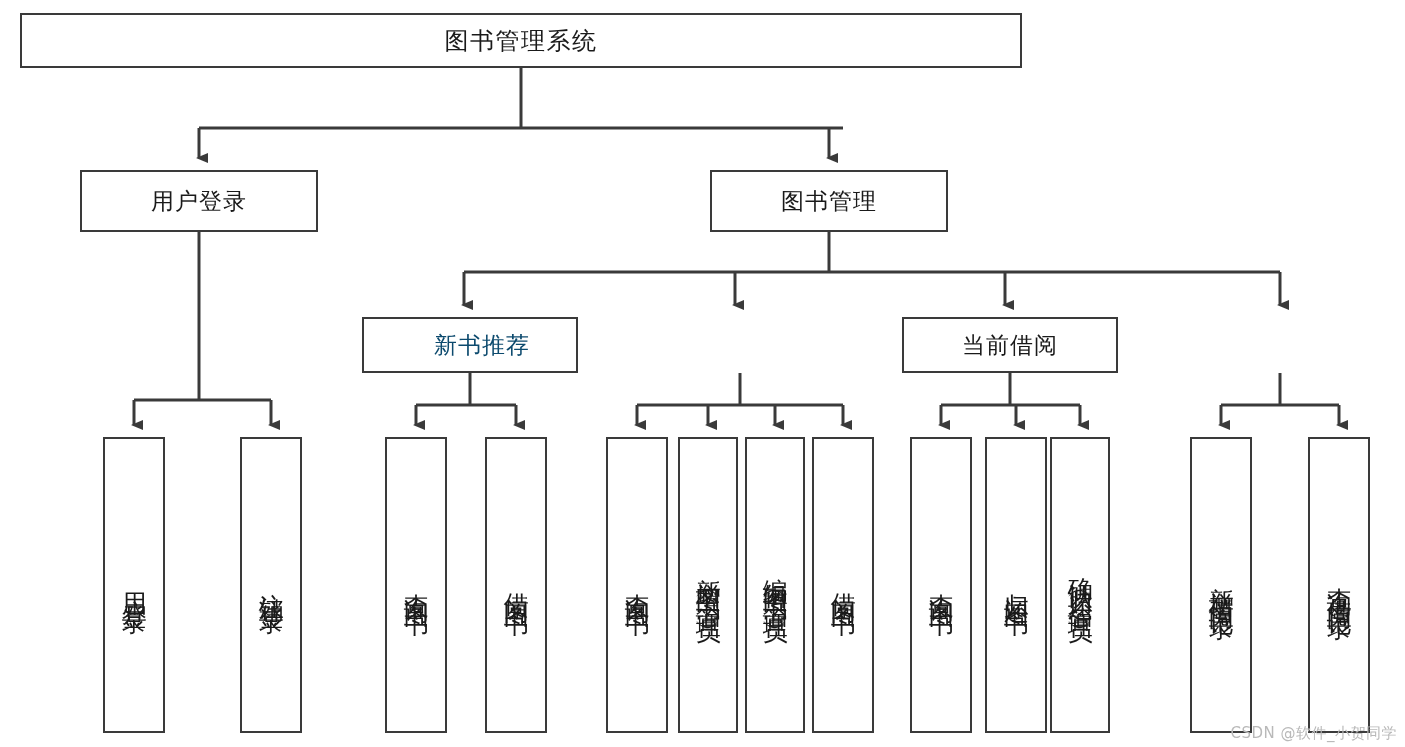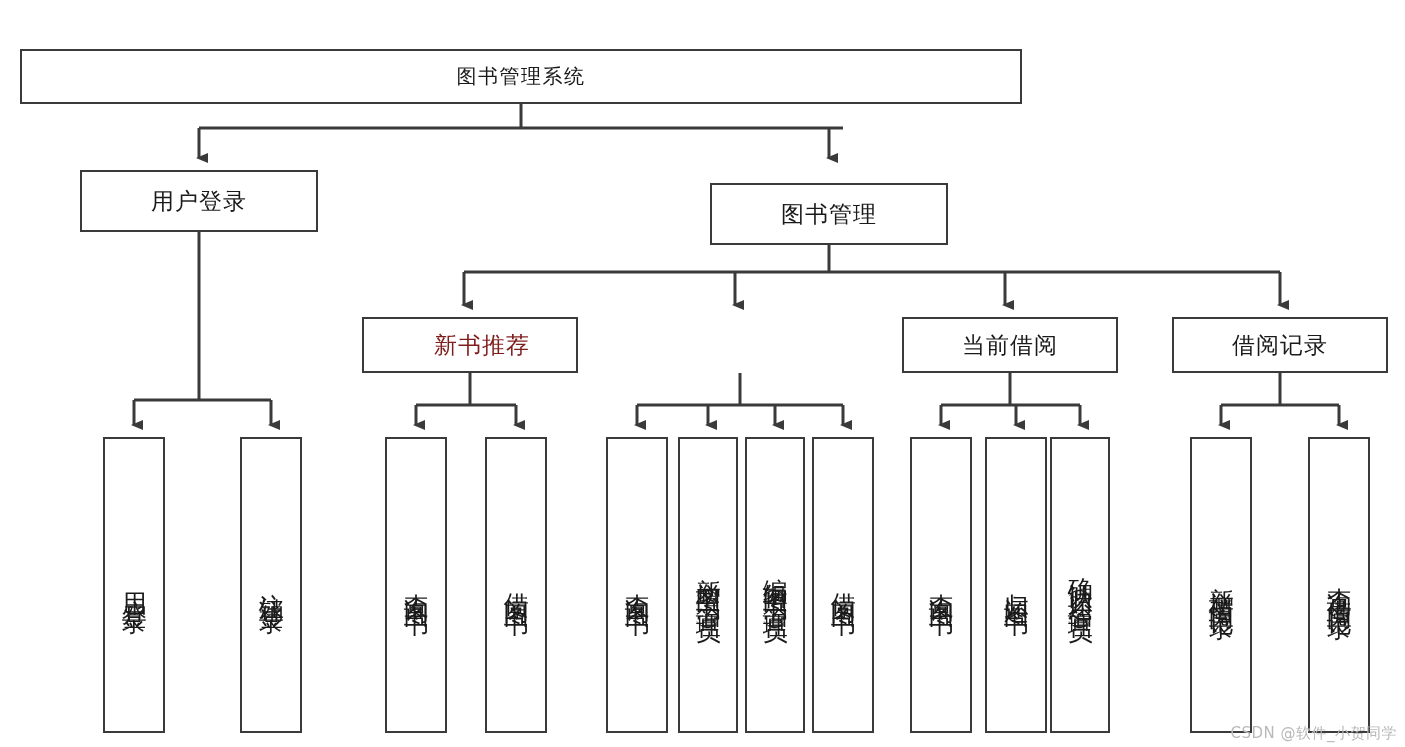--- a/index.html
+++ b/index.html
@@ -16,21 +16,21 @@
     position:absolute;
     box-sizing:border-box;
     background:#ffffff;
     border:2.5px solid #3a3a3a;
     display:flex;align-items:center;justify-content:center;
     text-align:center;
     line-height:1.25;
     z-index:2;
   }
   .node.h{ font-size:23px; letter-spacing:1px; }
-  .node.root{ font-size:20px; letter-spacing:1.5px;margin-top:36px; }
+  .node.root{ font-size:24px; letter-spacing:1.5px; }
   .node.v{
     writing-mode:vertical-rl;
     text-orientation:upright;
     font-size:25px;
     letter-spacing:6px;
     padding:6px 0;
     align-items:center;
     justify-content:center;
   }
   .node .lbl{display:block;}
@@ -102,32 +102,29 @@
     </g>
   </svg>
 
   <div class="node root" id="root-node" style="left: 20px; top: 13px; width: 1002px; height: 55px; border-color: rgb(58, 58, 58); background: rgb(255, 255, 255); color: rgb(26, 26, 26);">
     <span class="lbl">图书管理系统</span>
   </div>
 
   <div class="node h" id="l2-0" style="left: 80px; top: 170px; width: 238px; height: 62px; border-color: rgb(58, 58, 58); background: rgb(255, 255, 255); color: rgb(26, 26, 26);">
     <span class="lbl">用户登录</span>
   </div>
-  <div class="node h" id="l2-1" style="left: 710px; top: 170px; width: 238px; height: 62px; border-color: rgb(58, 58, 58); background: rgb(255, 255, 255); color: rgb(26, 26, 26); margin-top: 13px;">
+  <div class="node h" id="l2-1" style="left: 710px; top: 170px; width: 238px; height: 62px; border-color: rgb(58, 58, 58); background: rgb(255, 255, 255); color: rgb(26, 26, 26);">
     <span class="lbl">图书管理</span>
   </div>
 
-  <div class="node h" id="l3-0" style="left: 362px; top: 317px; width: 216px; height: 56px; border-color: rgb(58, 58, 58); background: rgb(255, 255, 255); color: #7f1d1d; padding-left: 24px;">
+  <div class="node h" id="l3-0" style="left: 362px; top: 317px; width: 216px; height: 56px; border-color: rgb(58, 58, 58); background: rgb(255, 255, 255); color: #0c4a6e; padding-left: 24px;">
     <span class="lbl">新书推荐</span>
   </div>
   <div class="node h" id="l3-2" style="left: 902px; top: 317px; width: 216px; height: 56px; border-color: rgb(58, 58, 58); background: rgb(255, 255, 255); color: rgb(26, 26, 26);">
     <span class="lbl">当前借阅</span>
-  </div>
-  <div class="node h" id="l3-3" style="left: 1172px; top: 317px; width: 216px; height: 56px; border-color: rgb(58, 58, 58); background: rgb(255, 255, 255); color: rgb(26, 26, 26);">
-    <span class="lbl">借阅记录</span>
   </div>
 
   <div class="node v" id="lf-0" style="left: 103px; top: 437px; width: 62px; height: 296px; border-color: rgb(58, 58, 58); background: rgb(255, 255, 255); color: rgb(26, 26, 26);">
     <span class="lbl">用户登录</span>
   </div>
   <div class="node v" id="lf-1" style="left: 240px; top: 437px; width: 62px; height: 296px; border-color: rgb(58, 58, 58); background: rgb(255, 255, 255); color: rgb(26, 26, 26);">
     <span class="lbl">注销登录</span>
   </div>
   <div class="node v" id="lf-2" style="left: 385px; top: 437px; width: 62px; height: 296px; border-color: rgb(58, 58, 58); background: rgb(255, 255, 255); color: rgb(26, 26, 26);">
     <span class="lbl">查询图书</span>

